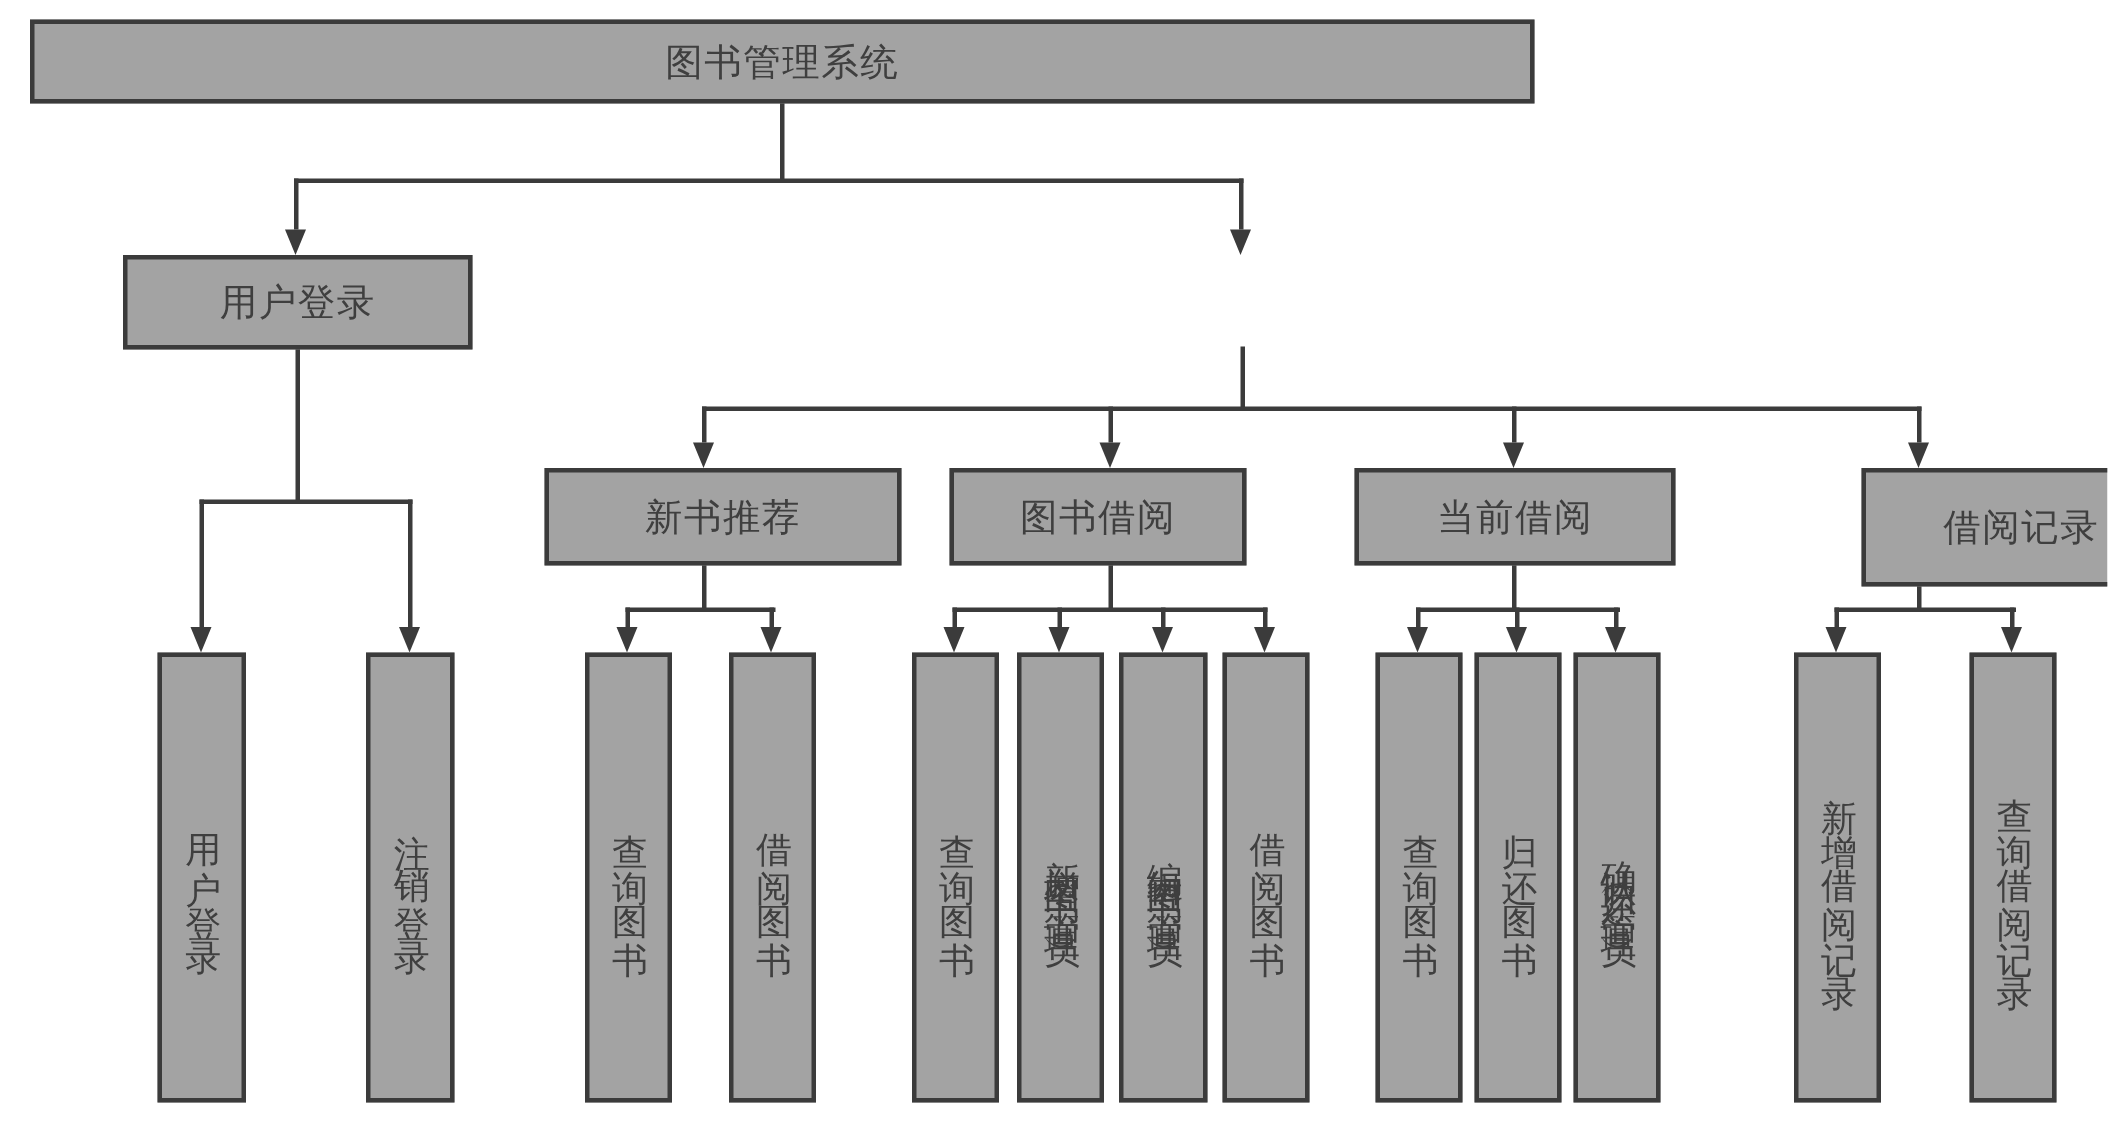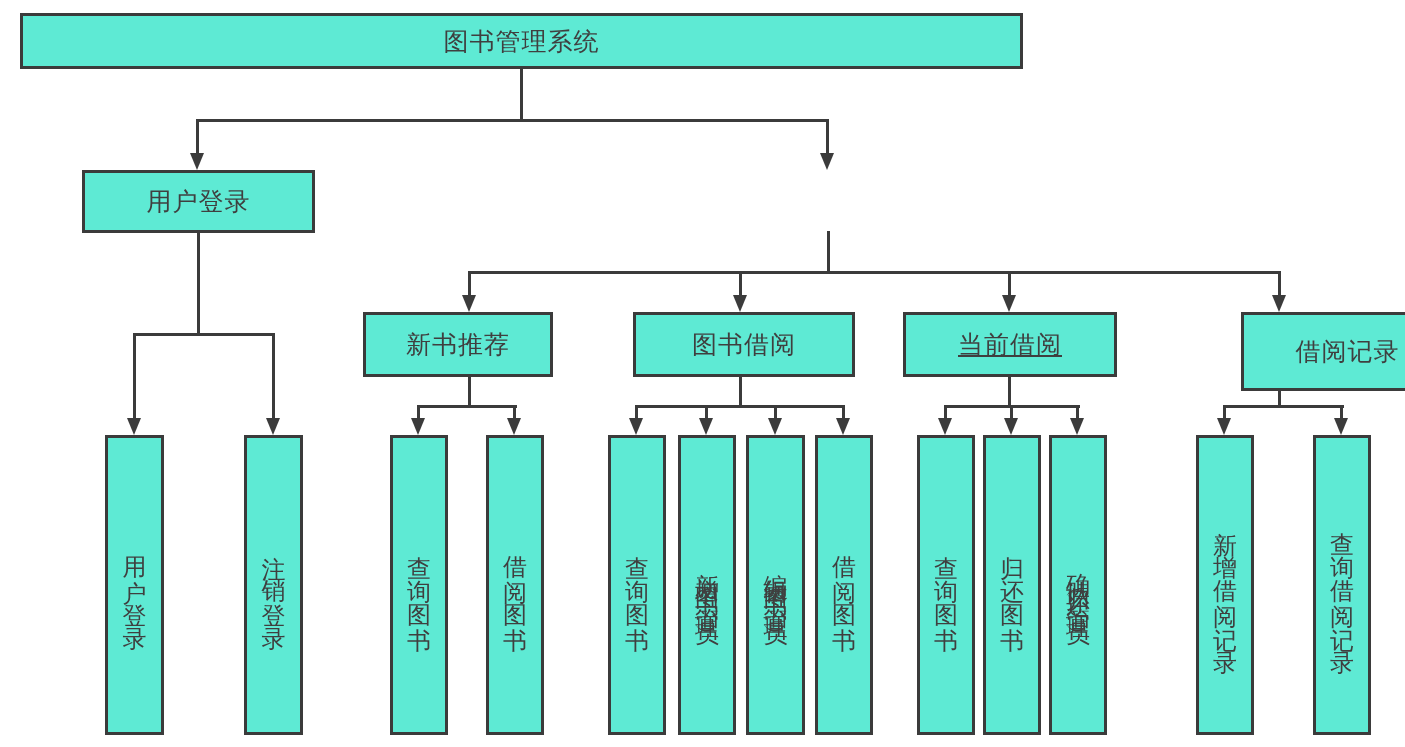--- a/index.html
+++ b/index.html
@@ -14,21 +14,21 @@
     width:1405px;height:747px;
     background:var(--background);
     overflow:hidden;
     font-family:"Liberation Sans","DejaVu Sans",sans-serif;
     color:var(--text);
   }
   .node{
     position:absolute;
     box-sizing:border-box;
     border:3px solid var(--line);
-    background:#5eead4;
+    background:#a3a3a3;
     display:flex;align-items:center;justify-content:center;
     font-size:25px;
     letter-spacing:1px;
     z-index:2;
   }
   .leaf span{
     writing-mode:vertical-rl;
     text-orientation:mixed;
     letter-spacing:24px;
     font-size:24px;
@@ -74,27 +74,27 @@
   <div class="arrow" style="left:133px;top:333px;height:85px;"></div>
   <div class="arrow" style="left:272px;top:333px;height:85px;"></div>
 
   <div class="vline" style="left:827px;top:231px;height:43px;"></div>
   <div class="hline" style="left:468px;top:271px;width:813px;"></div>
   <div class="arrow" style="left:468px;top:271px;height:24px;"></div>
   <div class="arrow" style="left:739px;top:271px;height:24px;"></div>
   <div class="arrow" style="left:1008px;top:271px;height:24px;"></div>
   <div class="arrow" style="left:1278px;top:271px;height:24px;"></div>
 
-  <div class="node" style="left:363px;top:312px;width:190px;height:65px;">
+  <div class="node" style="left:363px;top:312px;width:238px;height:65px;">
     <span>新书推荐</span>
   </div>
-  <div class="node" style="left:633px;top:312px;width:222px;height:65px;">
+  <div class="node" style="left:633px;top:312px;width:198px;height:65px;">
     <span>图书借阅</span>
   </div>
-  <div class="node" style="left:903px;top:312px;width:214px;height:65px;text-decoration:underline;">
+  <div class="node" style="left:903px;top:312px;width:214px;height:65px;">
     <span>当前借阅</span>
   </div>
   <div class="node" style="left:1241px;top:312px;width:213px;height:79px;">
     <span>借阅记录</span>
   </div>
 
   <div class="vline" style="left:468px;top:375px;height:33px;"></div>
   <div class="hline" style="left:417px;top:405px;width:100px;"></div>
   <div class="arrow" style="left:417px;top:405px;height:13px;"></div>
   <div class="arrow" style="left:513px;top:405px;height:13px;"></div>

